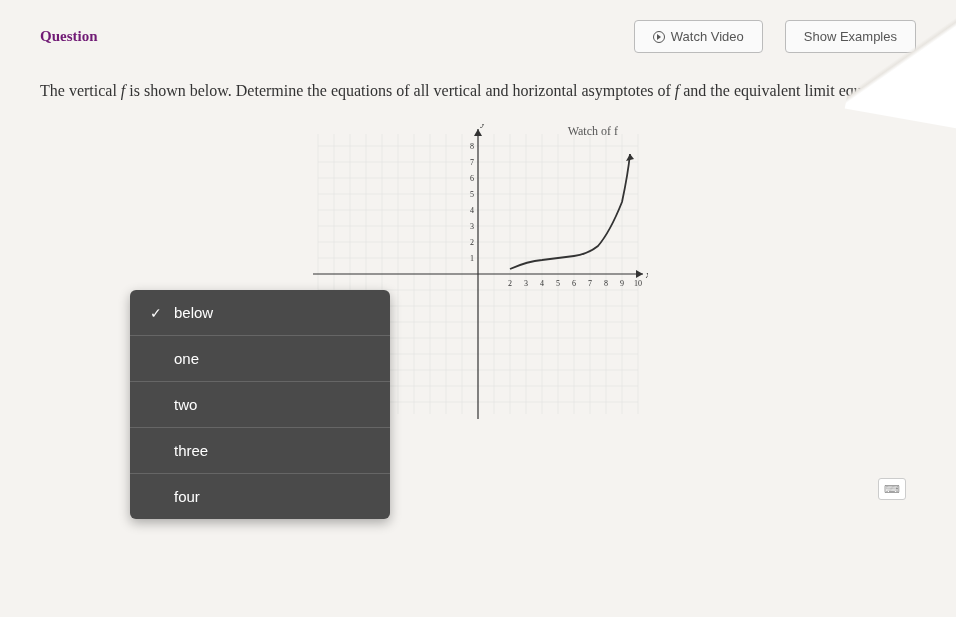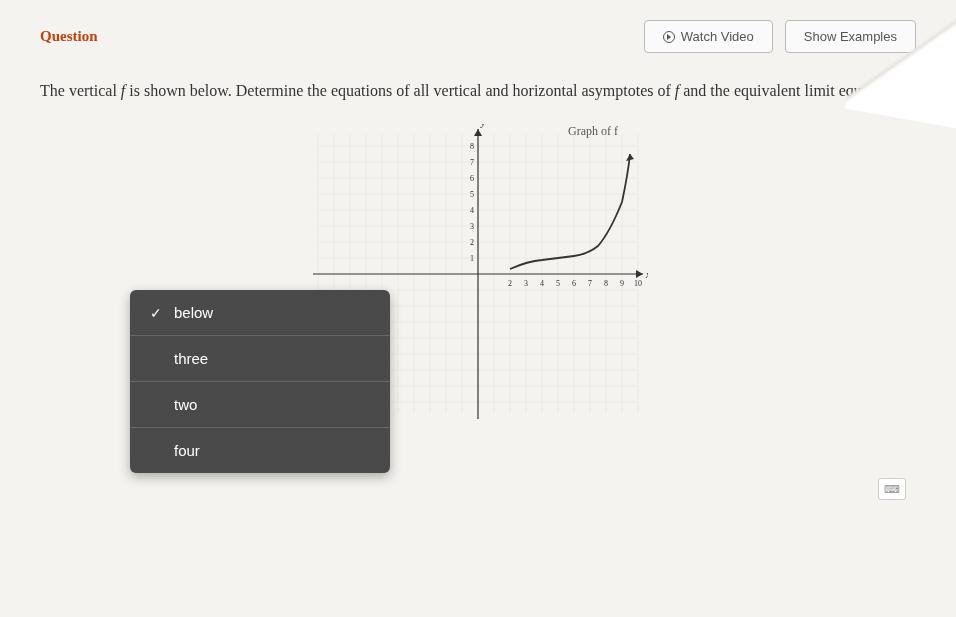--- a/index.html
+++ b/index.html
@@ -15,25 +15,25 @@
     }
     .header {
       display: flex;
       justify-content: space-between;
       align-items: center;
       margin-bottom: 25px;
     }
     .question-label {
       font-weight: bold;
       font-size: 15px;
-      color: #c2410c;
+      color: #701a75;
     }
     .header-buttons {
       display: flex;
-      gap: 12px;
+      gap: 22px;
     }
     .btn-outline {
       border: 1px solid #bbb;
       background: #fafafa;
       padding: 8px 18px;
       font-size: 13px;
       color: #555;
       border-radius: 4px;
       cursor: pointer;
       display: flex;
@@ -155,21 +155,21 @@
     </button>
   </div>
 </div>
 
 <div class="question-text">
   <span>The vertical </span><em>f</em><span> is shown below. Determine the equations of all vertical and horizontal asymptotes of </span><em>f</em><span> and the equivalent limit equations.</span>
 </div>
 
 <div class="graph-container">
   <div class="graph-box">
-    <div class="graph-label">Graph of f</div>
+    <div class="graph-label">Watch of f</div>
     <svg width="340" height="300">
       <g transform="translate(170,150)">
 
         <g stroke="#ddd" stroke-width="0.5">
           <line x1="-160" y1="-140" x2="-160" y2="140"></line>
             <line x1="-144" y1="-140" x2="-144" y2="140"></line>
             <line x1="-128" y1="-140" x2="-128" y2="140"></line>
             <line x1="-112" y1="-140" x2="-112" y2="140"></line>
             <line x1="-96" y1="-140" x2="-96" y2="140"></line>
             <line x1="-80" y1="-140" x2="-80" y2="140"></line>
@@ -243,25 +243,29 @@
   </div>
 </div>
 
 <div class="dropdown-menu">
   <div class="dropdown-item">
     <span class="check">✓</span>
     <span>below</span>
   </div>
   <div class="dropdown-item">
     <span class="no-check"></span>
+    <span>one</span>
+  </div>
+  <div class="dropdown-item">
+    <span class="no-check"></span>
+    <span>two</span>
+  </div>
+  <div class="dropdown-item">
+    <span class="no-check"></span>
     <span>three</span>
   </div>
   <div class="dropdown-item">
     <span class="no-check"></span>
-    <span>two</span>
-  </div>
-  <div class="dropdown-item">
-    <span class="no-check"></span>
     <span>four</span>
   </div>
 </div>
 
 <div class="keyboard-icon">⌨</div>
 
 </body></html>

